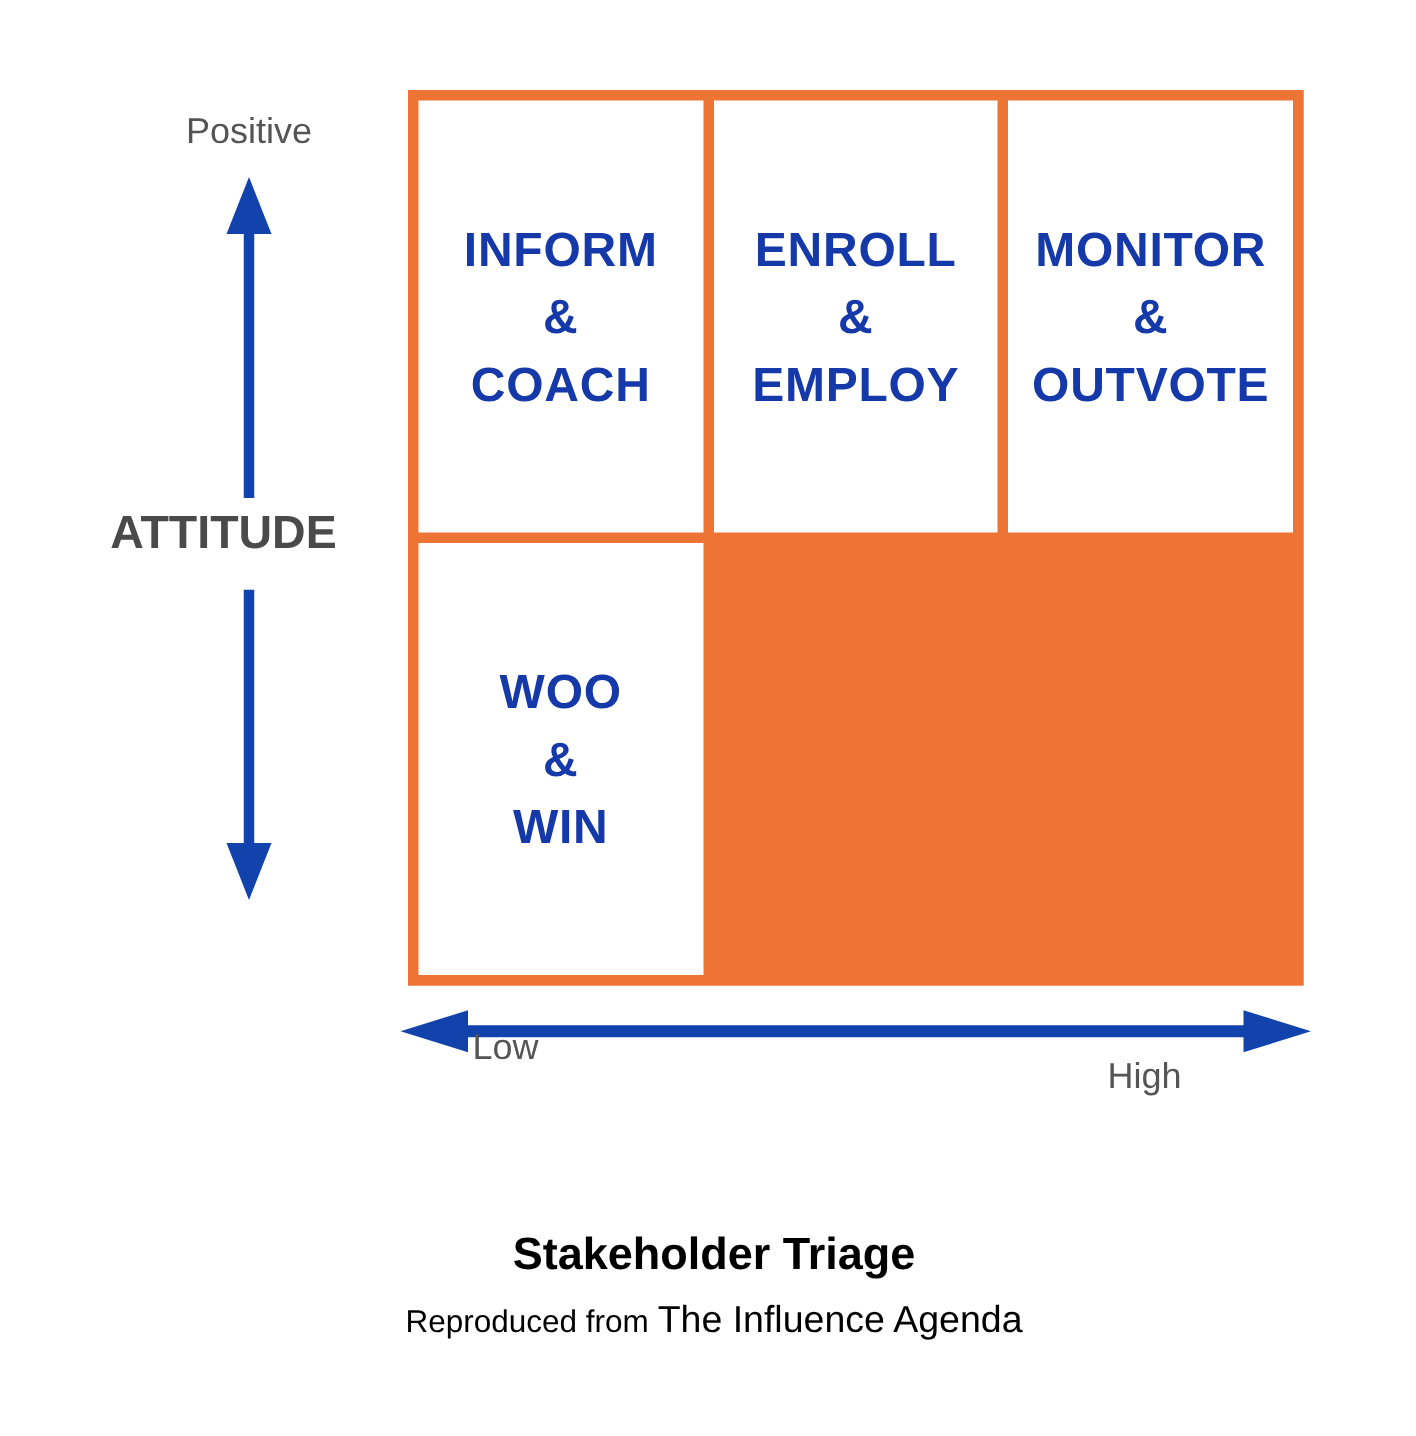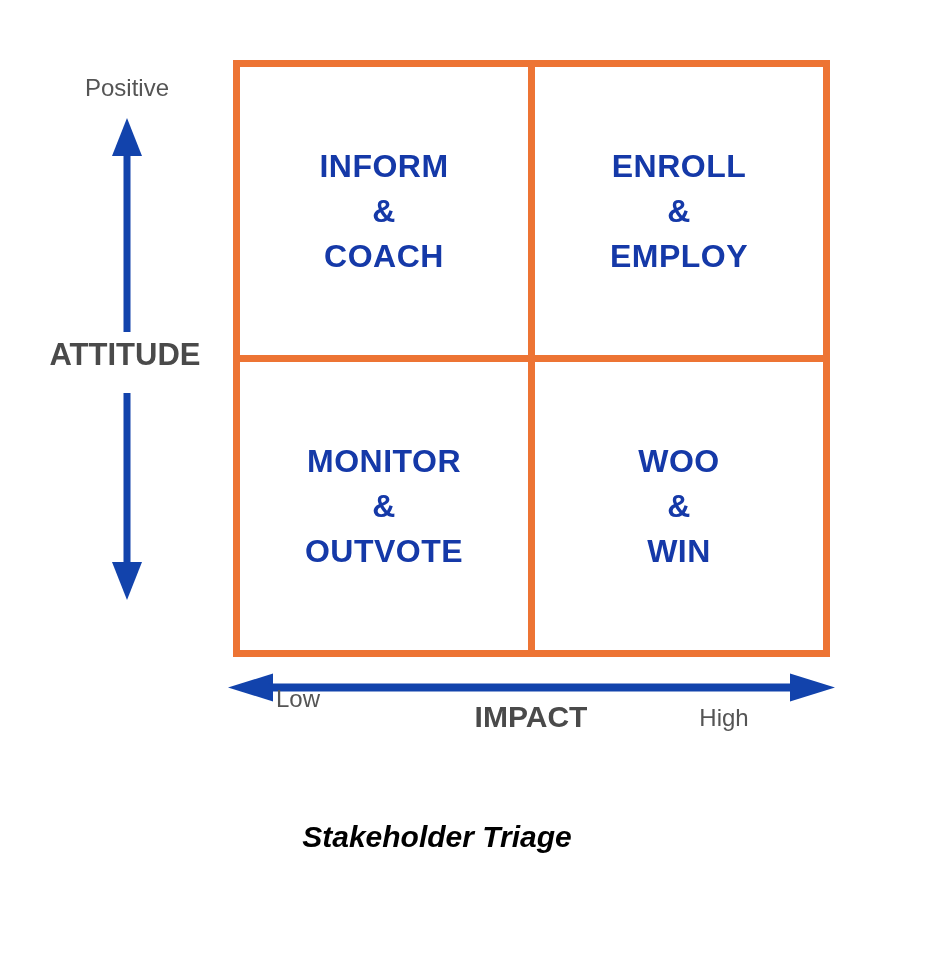--- a/index.html
+++ b/index.html
@@ -3,30 +3,30 @@
 <meta charset="utf-8">
 <style>
   * { margin: 0; padding: 0; box-sizing: border-box; }
   html, body { background: #ffffff; }
   body {
     width: 944px; height: 957px;
     position: relative;
     font-family: "Liberation Sans", sans-serif;
     overflow: hidden;
   }
-  .figure { position: absolute; inset: 0; }
+  .figure { position: absolute; inset: 0; margin-left: 39px; }
 
   
   .grid {
     position: absolute; left: 233px; top: 60px;
     width: 597px; height: 597px;
     background: #ED7434;
     border: 7px solid #ED7434;
     display: grid;
-    grid-template-columns: 1fr 1fr;
+    grid-template-columns: 1fr 1fr 1fr;
     grid-template-rows: 1fr 1fr;
     gap: 7px;
   }
   .cell {
     background: #ffffff;
     display: flex; align-items: center; justify-content: center;
   }
   .cell .qlabel {
     white-space: pre-line;
     text-align: center;
@@ -43,21 +43,21 @@
     font-size: 24px;
     color: #555555;
     text-align: center;
   }
   .axis-title {
     position: absolute;
     font-weight: bold;
     color: #4A4A4A;
     text-align: center;
   }
-  #y-title { left: 15px; top: 337px; width: 220px; font-size: 31px; }
+  #y-title { left: 0; top: 337px; width: 220px; font-size: 31px; }
   #x-title { left: 421px; top: 700px; width: 220px; font-size: 30px; }
   #y-top    { left: 57px;  top: 74px;  width: 140px; }
   #y-bottom { left: 57px;  top: 605px; width: 140px; }
   #x-left   { left: 256px; top: 685px; width: 84px; }
   #x-right  { left: 680px; top: 704px; width: 88px; }
 
   .arrow-svg { position: absolute; display: block; }
   #arrow-up    { left: 109px; top: 118px; }
   #arrow-down  { left: 109px; top: 393px; }
   #arrow-horiz { left: 228px; top: 672px; }
@@ -67,21 +67,20 @@
     position: absolute;
     left: 0; top: 818px; width: 874px;
     text-align: center;
     color: #000000;
   }
   .caption .title {
     font-weight: bold;
     font-size: 30px;
     line-height: 38px;
     margin-bottom: 8px;
-    font-style: italic;
   }
   .caption .line { font-size: 25px; line-height: 32px; }
   .caption .small { font-size: 21px; }
 </style>
 </head>
 <body>
 
 <div class="figure">
 
   <div class="axis-end" id="y-top">Positive</div>
@@ -122,20 +121,20 @@
     </div>
   </div>
 
   <svg class="arrow-svg" id="arrow-horiz" width="607" height="31" viewBox="0 0 607 31">
     <polygon points="0,15.5 45,1.5 45,29.5" fill="#1243AC"></polygon>
     <rect x="40" y="11.5" width="527" height="8" fill="#1243AC"></rect>
     <polygon points="607,15.5 562,1.5 562,29.5" fill="#1243AC"></polygon>
   </svg>
 
   <div class="axis-end" id="x-left">Low</div>
-  <div class="axis-title" id="x-title">IMPACT</div>
   <div class="axis-end" id="x-right">High</div>
 
   <div class="caption">
     <div class="title">Stakeholder Triage</div>
+    <div class="line"><span class="small">Reproduced from </span><span>The Influence Agenda</span></div>
   </div>
 
 </div>
 
 </body></html>

